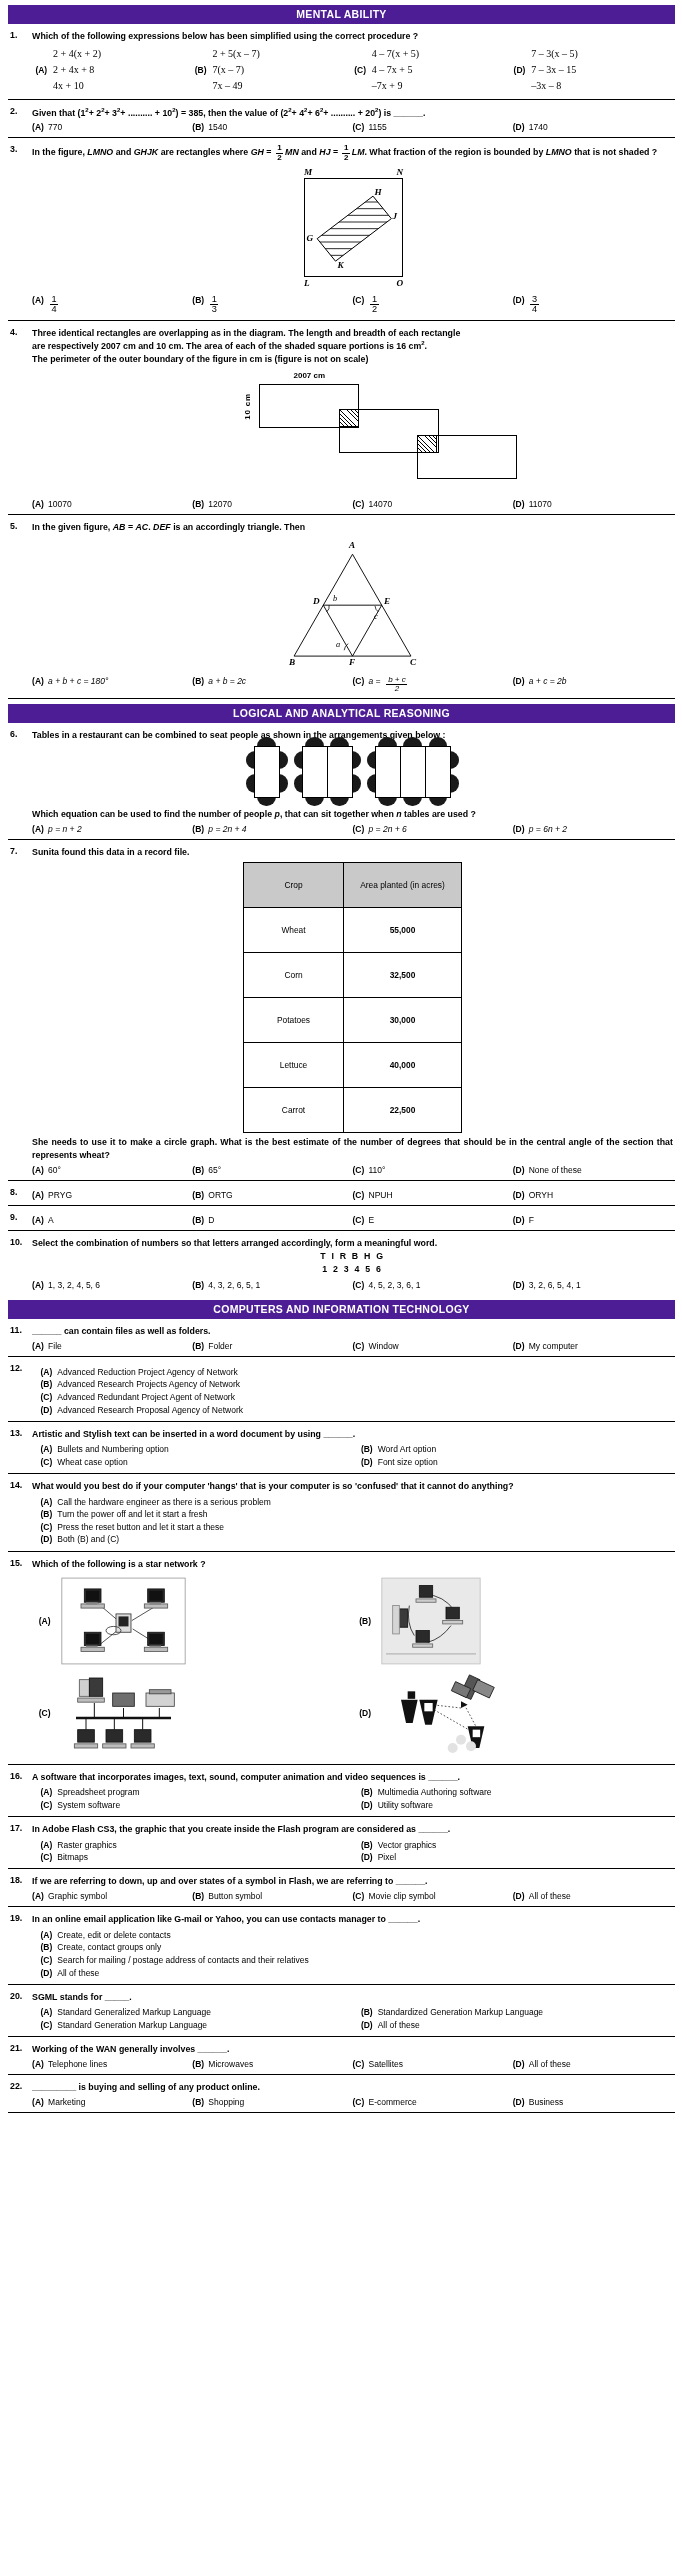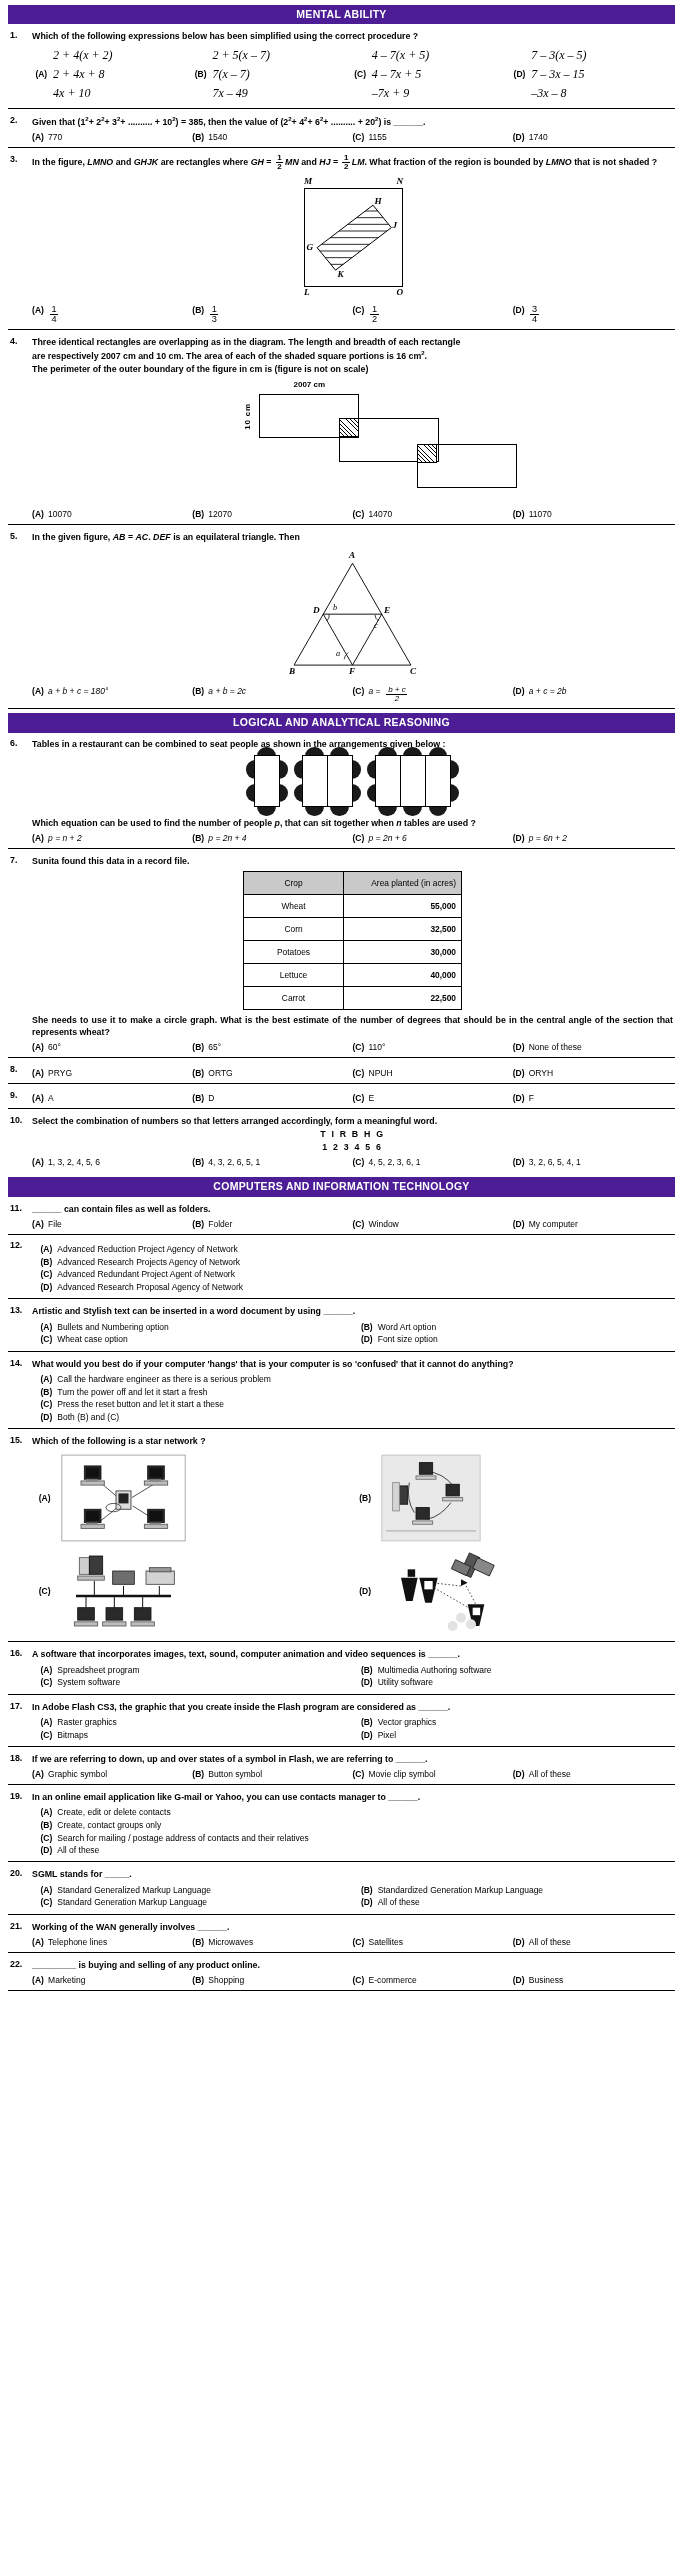--- a/index.html
+++ b/index.html
@@ -108,22 +108,21 @@
     margin: 0 1.7px;
     font-size: 8px;
   }
   .frac .num { border-bottom: 0.8px solid #000; padding: 0 1.7px 0px 1.7px; }
   .frac .den { padding: 0px 1.7px 0 1.7px; }
   .frac.big { font-size: 9.2px; }
   sup.ex { font-size: 6px; vertical-align: super; }
 
   .mathcol {
     font-family: "Liberation Serif", serif;
-    font-style: italic;
-    font-size: 12px;
+    font-size: 10px;
     line-height: 1.6;
     white-space: nowrap;
   }
   .mathcol .ln { display: block; }
 
   
   .q1grid {
     display: flex;
     margin-top: 2.5px;
     padding-left: 3.3px;
@@ -181,28 +180,28 @@
   .chair.rgt { width: 11px; height: 18.4px; border-radius: 0 9.2px 9.2px 0; right: -8.4px; }
 
   
   table.data {
     border-collapse: collapse;
     margin: 3.3px auto 3.3px auto;
     font-size: 8.4px;
   }
   table.data th, table.data td {
     border: 0.8px solid #000;
-    padding: 6px 5px;
+    padding: 17px 5px;
     text-align: center;
     font-weight: bold;
     margin-left: 21px;
   }
   table.data th { background: #c9c9c9; font-weight: normal; }
   table.data th:first-child, table.data td:first-child { width: 100px; }
-  table.data th:last-child, table.data td:last-child { width: 118px; text-align: right; }
+  table.data th:last-child, table.data td:last-child { width: 118px; }
   table.data td:first-child { font-weight: normal; }
 
   .centerline { text-align: center; font-weight: bold; font-size: 8.8px; letter-spacing: 1.7px; line-height:1.5;}
 
   
   .netgrid { display: flex; flex-wrap: wrap; margin-top: 3.3px; }
   .netcell { flex: 0 0 50%; display: flex; align-items: center; gap: 10px; padding: 3.3px 0 3.3px 6.7px; }
   .netcell .nlab { font-weight: bold; font-size: 8.5px; flex: 0 0 auto; }
   .netimg { border: 0; }
 </style>
@@ -399,21 +398,21 @@
             <span class="opt-txt">11070</span>
           </div>
       </div>
     </div>
   </div>
 
   <div class="q">
     <div class="qnum">5.</div>
     <div class="qbody">
       <div class="stem">
-        <span>In the given figure, </span><em>AB</em><span> = </span><em>AC</em><span>. </span><em>DEF</em><span> is an equilateral triangle. Then</span>
+        <span>In the given figure, </span><em>AB</em><span> = </span><em>AC</em><span>. </span><em>DEF</em><span> is an accordingly triangle. Then</span>
       </div>
 
       <div class="figwrap">
         <div class="fig5">
           <svg width="167" height="134" style="position:absolute;left:0;top:0;" viewBox="0 0 200 160">
             <polygon points="100,18 30,140 170,140" fill="none" stroke="#000" stroke-width="1.1"></polygon>
             <line x1="65" y1="79" x2="135" y2="79" stroke="#000" stroke-width="1.1"></line>
             <line x1="65" y1="79" x2="100" y2="140" stroke="#000" stroke-width="1.1"></line>
             <line x1="135" y1="79" x2="100" y2="140" stroke="#000" stroke-width="1.1"></line>
             <path d="M 72 79 A 8 8 0 0 1 69 87" fill="none" stroke="#000" stroke-width="0.9"></path>

